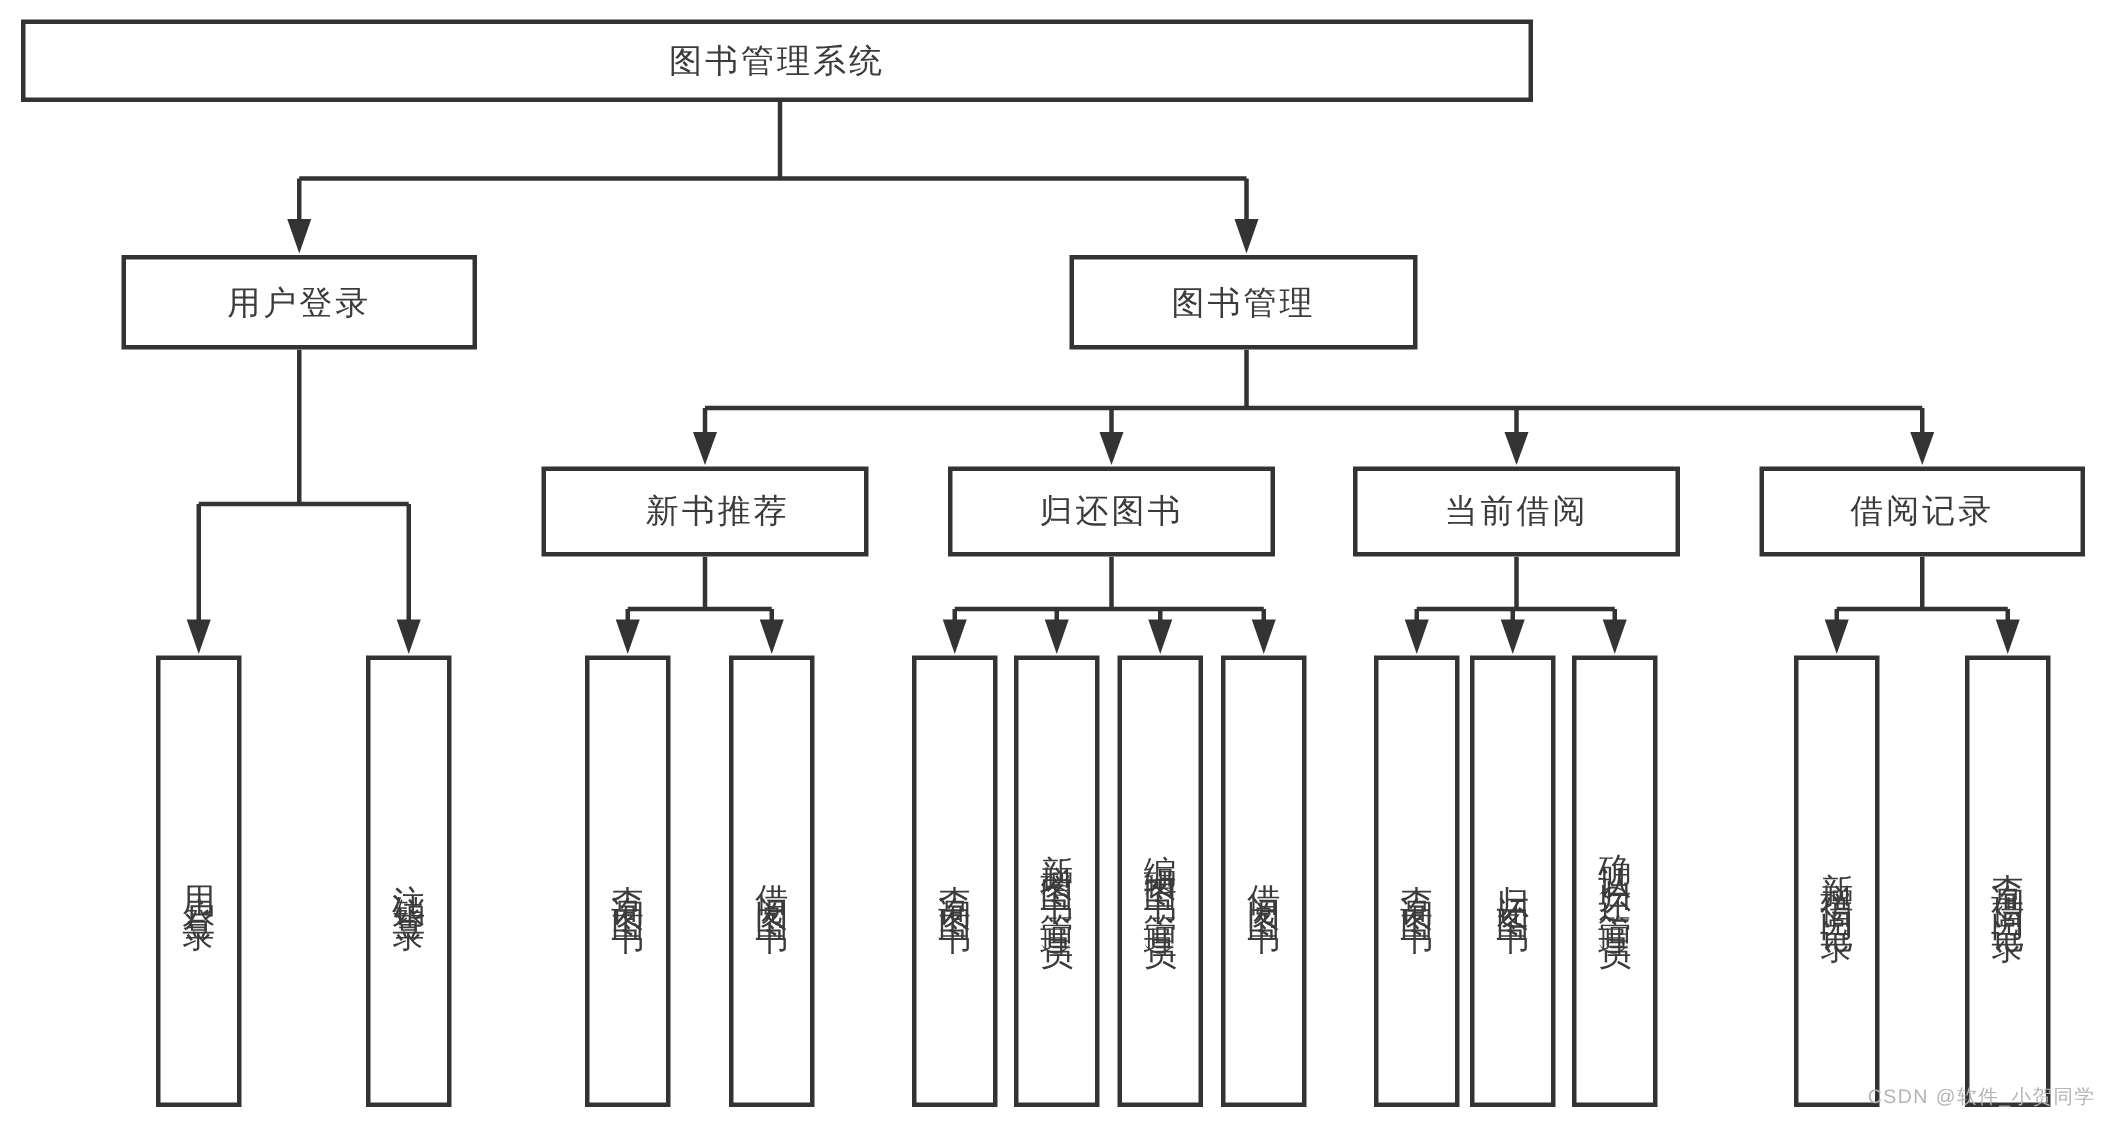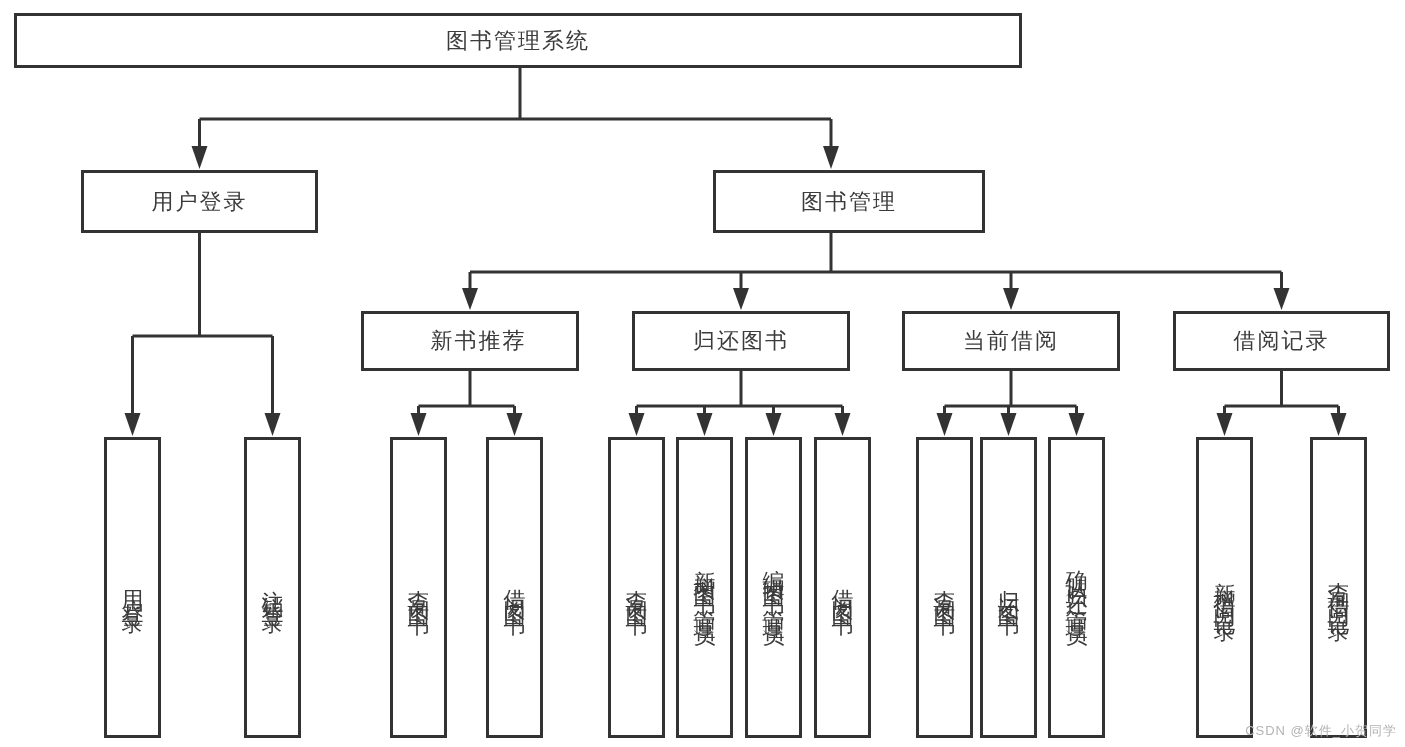--- a/index.html
+++ b/index.html
@@ -120,21 +120,21 @@
       <path d="M1224.5 406 V415"></path>
       <path d="M1338.5 406 V415"></path>
       <polygon points="1216.5,413 1232.5,413 1224.5,436"></polygon>
       <polygon points="1330.5,413 1346.5,413 1338.5,436"></polygon>
     </g>
   </svg>
 
   <div class="hbox root">图书管理系统</div>
 
   <div class="hbox lvl2" style="left:81px;width:237px;">用户登录</div>
-  <div class="hbox lvl2" style="left:713px;width:272px;">图书管理</div>
+  <div class="hbox lvl2" style="left:713px;width:232px;">图书管理</div>
 
   <div class="hbox lvl3" style="left:361px;width:218px;padding-left:17px;">新书推荐</div>
   <div class="hbox lvl3" style="left:632px;width:218px;">归还图书</div>
   <div class="hbox lvl3" style="left:902px;width:218px;">当前借阅</div>
   <div class="hbox lvl3" style="left:1173px;width:217px;">借阅记录</div>
 
   <div class="leaf" style="left:104px;">用户登录</div>
   <div class="leaf" style="left:244px;">注销登录</div>
 
   <div class="leaf" style="left:390px;">查询图书</div>

